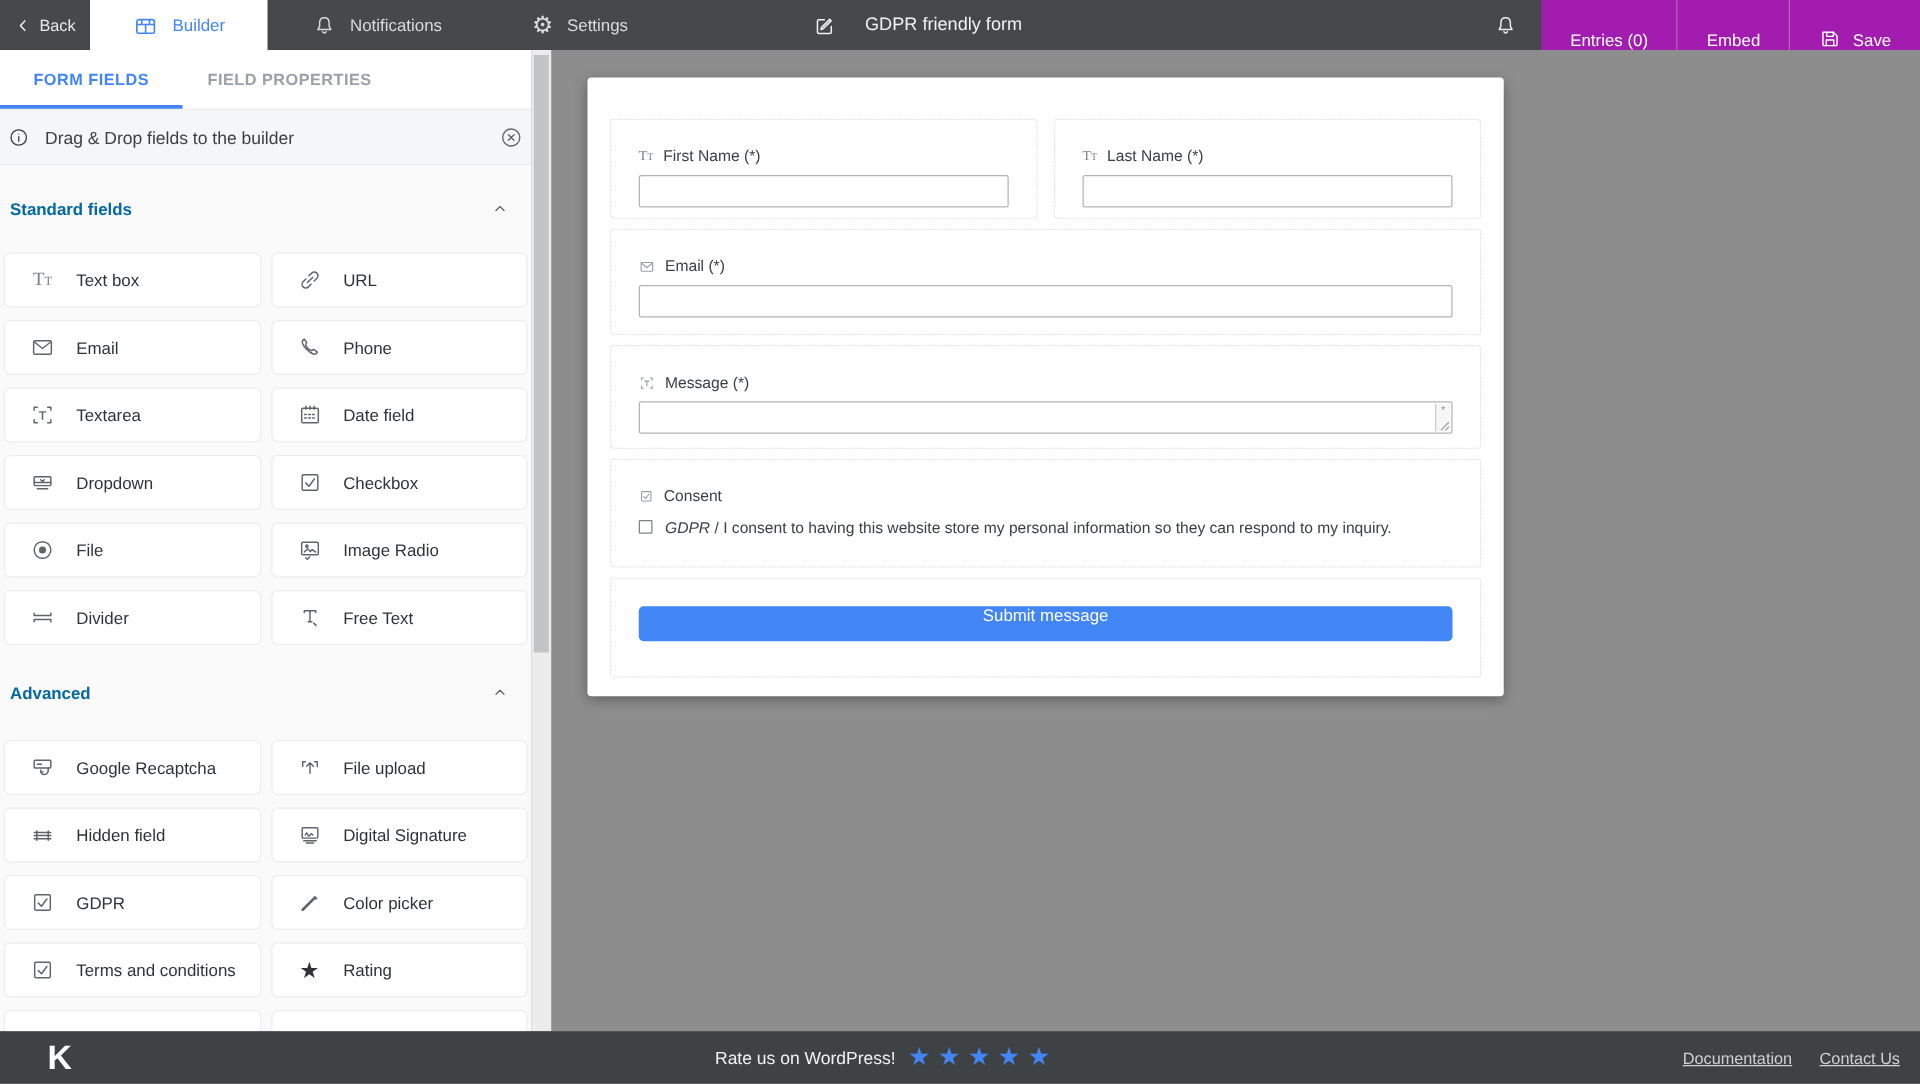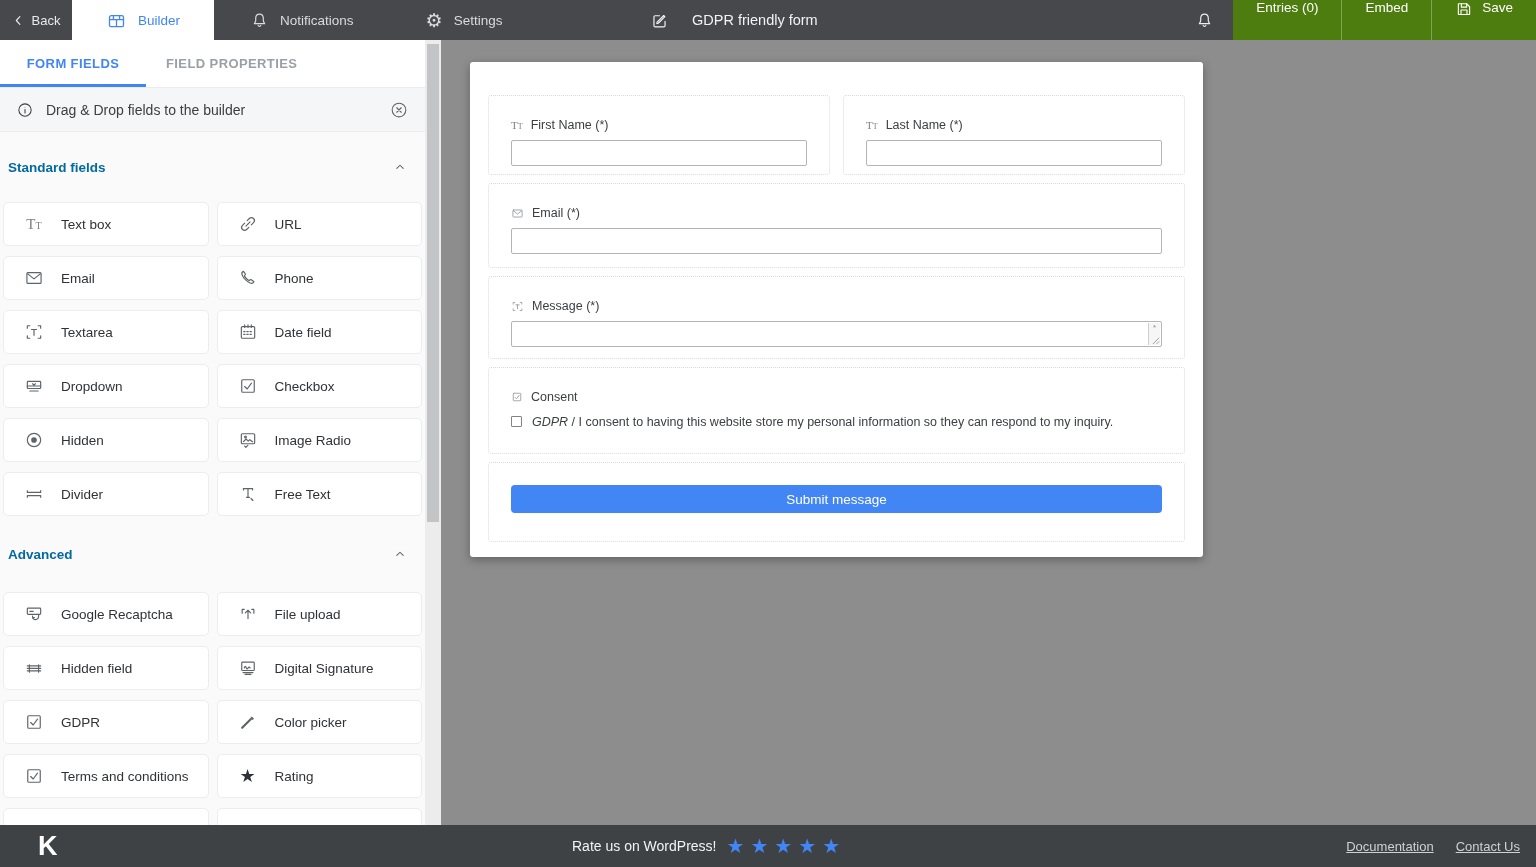--- a/index.html
+++ b/index.html
@@ -8,32 +8,32 @@
   svg { display:block; }
 
   
   .topbar { position:absolute; top:0; left:0; right:0; height:40px; background:#46484b; display:flex; align-items:stretch; z-index:10; }
   .back-btn { width:72px; display:flex; align-items:center; justify-content:center; gap:7px; color:#e8e9ea; font-size:13px; cursor:pointer; }
   .nav-tab { display:flex; align-items:center; gap:11px; padding:0 36px; font-size:13.5px; color:#d9dbdd; cursor:pointer; }
   .nav-tab.active { background:#ffffff; color:#4285f4; padding:0 34px; }
   .title-group { position:absolute; left:650px; top:0; height:40px; display:flex; align-items:center; gap:23px; color:#f1f2f3; font-size:14.5px; }
   .top-right { margin-left:auto; display:flex; align-items:stretch; }
   .top-bell { display:flex; align-items:center; padding:0 19px; color:#eceded; cursor:pointer; }
-  .action-btn { background:#4d7c0f; color:#fff; font-size:13.5px; display:flex; align-items:flex-start; justify-content:center; gap:9px; padding:0 23px; cursor:pointer; }
+  .action-btn { background:#a21caf; color:#fff; font-size:13.5px; display:flex; align-items:flex-end; justify-content:center; gap:9px; padding:0 23px; cursor:pointer; }
   .action-btn + .action-btn { border-left:1px solid rgba(255,255,255,.3); }
   .gear-glyph { font-size:19px; line-height:1; }
 
   
   .sidebar { position:absolute; top:40px; left:0; width:425px; bottom:42px; background:#fafafa; overflow:hidden; z-index:5; }
   .side-tabs { height:48px; background:#fff; border-bottom:1px solid #ececec; display:flex; }
   .side-tab { display:flex; align-items:center; justify-content:center; font-size:13px; font-weight:bold; letter-spacing:.4px; color:#9aa0a6; cursor:pointer; }
   .side-tab.t1 { width:146px; }
   .side-tab.t2 { padding:0 20px; }
   .side-tab.active { color:#4285f4; box-shadow:inset 0 -3px 0 #4285f4; }
-  .hint-row { height:44px; background:#f5f6f7; border-bottom:1px solid #ececec; display:flex; align-items:center; gap:12px; padding:0 16px; color:#3c4043; font-size:14px; }
+  .hint-row { height:44px; background:#f5f6f7; border-bottom:1px solid #ececec; display:flex; align-items:center; gap:12px; padding:0 6px; color:#3c4043; font-size:14px; }
   .hint-close { margin-left:auto; color:#5f6368; cursor:pointer; }
   .section-head { height:70px; display:flex; align-items:center; padding:0 18px 0 8px; font-size:13.5px; font-weight:bold; color:#0369a1; }
   .section-head.adv { height:76px; }
   .chev-up { margin-left:auto; color:#5f6368; cursor:pointer; }
   .cards { display:grid; grid-template-columns:1fr 1fr; gap:10px 8px; padding:0 3px; }
   .cards.partial { margin-top:10px; }
   .fcard { height:44px; background:#fff; border:1px solid #ebedf0; border-radius:5px; display:flex; align-items:center; gap:15px; padding-left:18px; cursor:grab; }
   .ficon { width:24px; display:flex; justify-content:center; color:#5f6468; }
   .flabel { font-size:13.5px; font-weight:normal; color:#2f3337; }
   .tt { font-family:Liberation Serif, serif; color:#7d8185; font-size:15px; line-height:1; }
@@ -53,21 +53,21 @@
   .h80 { height:80px; } .h85 { height:85px; } .h83 { height:83px; } .h87 { height:87px; }
   .plabel { display:flex; align-items:center; gap:8px; font-size:12.5px; color:#3c4043; margin-bottom:8px; }
   .micon { color:#9aa0a5; display:flex; }
   .tinput { height:26px; width:100%; border:1px solid #b2b5b8; border-radius:2px; background:#fff; }
   .ta-wrap { position:relative; height:26px; width:100%; border:1px solid #b2b5b8; border-radius:2px; background:#fff; }
   .ta-scroll { position:absolute; top:1px; right:1px; bottom:1px; width:12px; background:#f6f6f6; border-left:1px solid #cccccc; font-size:8px; color:#8a8a8a; text-align:center; line-height:9px; }
   .ta-grip { position:absolute; right:1px; bottom:1px; color:#9a9a9a; }
   .consent-opt { display:flex; align-items:flex-start; gap:10px; font-size:12.5px; color:#3c4043; margin-top:11px; }
   .cbox { width:11px; height:11px; border:1px solid #7f8488; border-radius:1px; margin-top:1px; flex:none; cursor:pointer; }
   .gdpr-i { font-style:italic; }
-  .submit-btn { height:28px; background:#4285f4; border-radius:4px; color:#fff; font-size:13.5px; display:flex; align-items:center; justify-content:center; cursor:pointer; }
+  .submit-btn { height:28px; background:#4285f4; border-radius:4px; color:#fff; font-size:13.5px; display:flex; align-items:flex-start; justify-content:center; cursor:pointer; }
 
   
   .footer { position:absolute; left:0; right:0; bottom:0; height:42px; background:#3e4245; z-index:10; display:flex; align-items:center; }
   .k-logo { margin-left:38px; font-size:27px; font-weight:bold; color:#fff; line-height:1; }
   .rate-group { position:absolute; left:572px; top:0; height:42px; display:flex; align-items:center; gap:10px; }
   .rate-text { font-size:14px; color:#f2f3f4; }
   .stars { display:flex; gap:6px; cursor:pointer; }
   .star { color:#4285f4; font-size:20px; line-height:1; }
   .footer-links { position:absolute; right:16px; top:0; height:42px; display:flex; align-items:center; gap:22px; }
   .flink { color:#ced1d3; font-size:13px; text-decoration:underline; cursor:pointer; }
@@ -235,21 +235,21 @@
         </span>
       <span class="flabel">Checkbox</span>
     </div>
     <div class="fcard">
       <span class="ficon">
           <svg width="20" height="20" viewBox="0 0 24 24" fill="none" stroke="currentColor" stroke-width="1.4">
             <circle cx="12" cy="12" r="8"></circle>
             <circle cx="12" cy="12" r="3.4" fill="currentColor" stroke="none"></circle>
           </svg>
         </span>
-      <span class="flabel">Hidden</span>
+      <span class="flabel">File</span>
     </div>
     <div class="fcard">
       <span class="ficon">
           <svg width="20" height="20" viewBox="0 0 24 24" fill="none" stroke="currentColor" stroke-width="1.4" stroke-linecap="round" stroke-linejoin="round">
             <rect x="4" y="4.5" width="16" height="12" rx="1.2"></rect>
             <path d="M6.5 14l3.2-3.2 2.6 2.6 1.8-1.8 3.4 2.4"></path>
             <circle cx="9" cy="8.3" r="1.1"></circle>
             <path d="M8 19.4l1.4 1.4 2.4-2.4"></path>
           </svg>
         </span>

